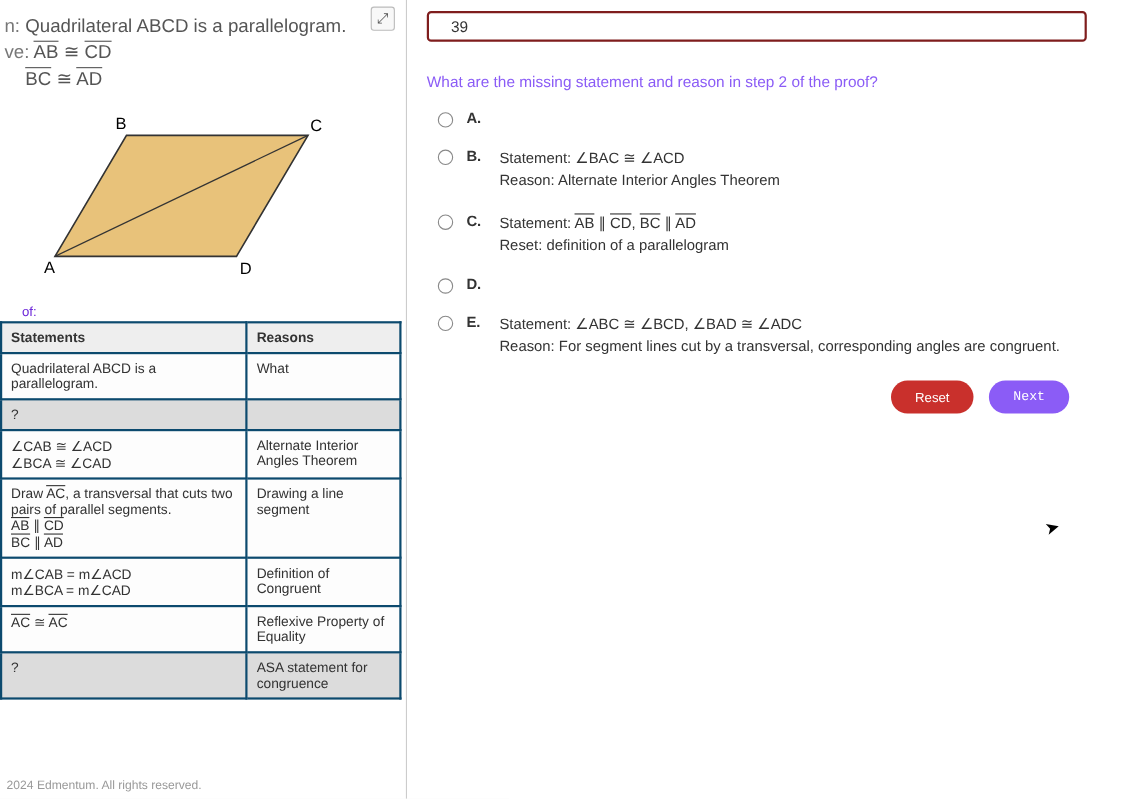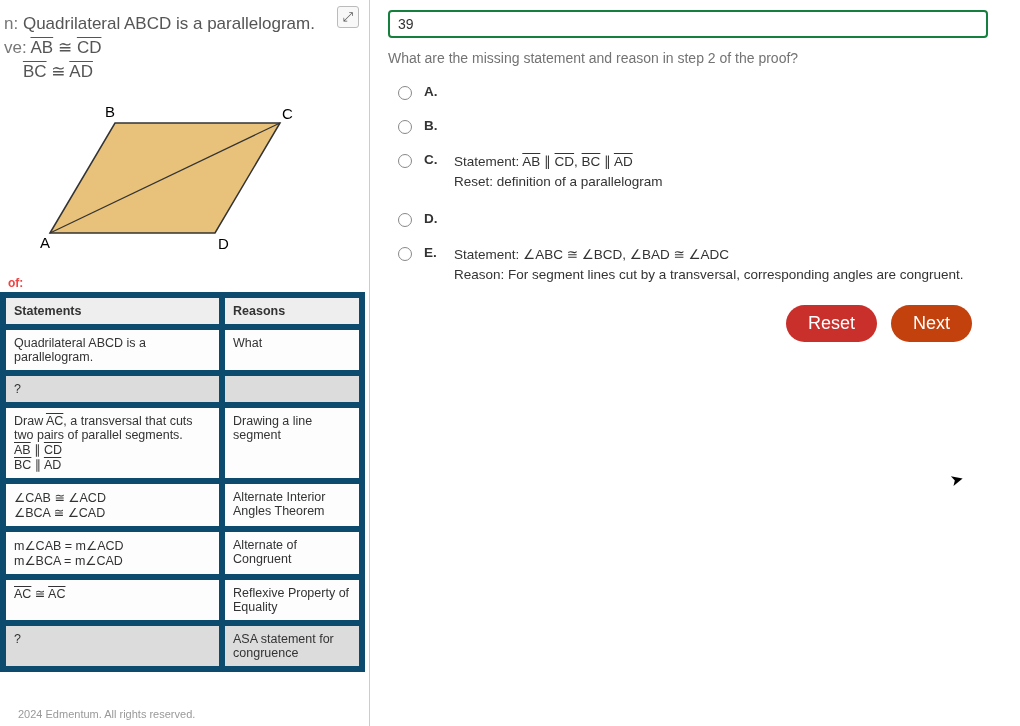--- a/index.html
+++ b/index.html
@@ -49,57 +49,56 @@
     color: #555;
     cursor: pointer;
   }
   .diagram {
     width: 280px;
     height: 170px;
     margin: 6px auto 8px 20px;
   }
   .section-label {
     font-size: 12px;
-    color: #ef4444;
-    padding: 2px 8px;
-    font-weight: bold;
+    color: #6d28d9;
+    padding: 2px 20px;
   }
   table.proof {
     width: 100%;
     border-collapse: collapse;
     font-size: 12.5px;
   }
   table.proof th, table.proof td {
-    border: 6px solid #0c4a6e;
+    border: 2px solid #0c4a6e;
     padding: 6px 8px;
     text-align: left;
     vertical-align: top;
     background: #fdfdfd;
   }
   table.proof th {
     background: #eee;
     font-weight: bold;
   }
   table.proof tr.highlight td {
     background: #dcdcdc;
   }
   .overline { text-decoration: overline; }
   .qnum-box {
-    border: 2px solid #15803d;
+    border: 2px solid #7f1d1d;
     border-radius: 4px;
-    padding: 4px 8px;
+    padding: 4px 20px;
     display: inline-block;
     font-size: 14px;
     color: #333;
-    margin-bottom: 12px;
+    margin-bottom: 28px;
     min-width: 600px;
   }
   .question-text {
     font-size: 14px;
-    color: #737373;
+    color: #8b5cf6;
     margin-bottom: 18px;
   }
   .choices { margin-left: 10px; }
   .choice {
     display: flex;
     align-items: flex-start;
     gap: 12px;
     margin-bottom: 18px;
     font-size: 13.5px;
     color: #333;
@@ -124,31 +123,31 @@
     display: flex;
     justify-content: flex-end;
     gap: 14px;
     margin-top: 20px;
     padding-right: 30px;
   }
   .btn {
     padding: 8px 22px;
     border-radius: 20px;
     color: #fff;
-    font-size: 18px;
+    font-size: 12px;
     border: none;
     cursor: pointer;
     font-weight: 500;
   }
   .btn-reset { background: #c9302c; }
-  .btn-next { background: #c2410c; }
+  .btn-next { background: #8b5cf6; font-family: Liberation Mono, monospace; }
   .footer {
     position: absolute;
     bottom: 6px;
-    left: 18px;
+    left: 6px;
     font-size: 11px;
     color: #999;
   }
   .cursor {
     position: absolute;
     left: 580px;
     top: 470px;
     font-size: 16px;
     color: #000;
     transform: rotate(-15deg);
@@ -188,32 +187,32 @@
     </tr>
     <tr>
       <td>Quadrilateral ABCD is a parallelogram.</td>
       <td>What</td>
     </tr>
     <tr class="highlight">
       <td>?</td>
       <td></td>
     </tr>
     <tr>
-      <td>Draw <span class="overline">AC</span>, a transversal that cuts two pairs of parallel segments.<br><span class="overline">AB</span> ∥ <span class="overline">CD</span><br><span class="overline">BC</span> ∥ <span class="overline">AD</span></td>
-      <td>Drawing a line segment</td>
-    </tr>
-    <tr>
       <td style="white-space:pre-line">∠CAB ≅ ∠ACD
 ∠BCA ≅ ∠CAD</td>
       <td>Alternate Interior Angles Theorem</td>
     </tr>
     <tr>
+      <td>Draw <span class="overline">AC</span>, a transversal that cuts two pairs of parallel segments.<br><span class="overline">AB</span> ∥ <span class="overline">CD</span><br><span class="overline">BC</span> ∥ <span class="overline">AD</span></td>
+      <td>Drawing a line segment</td>
+    </tr>
+    <tr>
       <td style="white-space:pre-line">m∠CAB = m∠ACD
 m∠BCA = m∠CAD</td>
-      <td>Alternate of Congruent</td>
+      <td>Definition of Congruent</td>
     </tr>
     <tr>
       <td><span class="overline">AC</span> ≅ <span class="overline">AC</span></td>
       <td>Reflexive Property of Equality</td>
     </tr>
     <tr class="highlight">
       <td>?</td>
       <td>ASA statement for congruence</td>
     </tr>
   </tbody>
@@ -231,20 +230,24 @@
   <div class="choices">
 
     <div class="choice">
       <div class="radio"></div>
       <div class="letter">A.</div>
     </div>
 
     <div class="choice">
       <div class="radio"></div>
       <div class="letter">B.</div>
+      <div class="body">
+        <span>Statement: ∠BAC ≅ ∠ACD</span><br>
+        <span>Reason: Alternate Interior Angles Theorem</span>
+      </div>
     </div>
 
     <div class="choice">
       <div class="radio"></div>
       <div class="letter">C.</div>
       <div class="body">
         <span>Statement: <span class="overline">AB</span> ∥ <span class="overline">CD</span>, <span class="overline">BC</span> ∥ <span class="overline">AD</span></span><br>
         <span>Reset: definition of a parallelogram</span>
       </div>
     </div>

